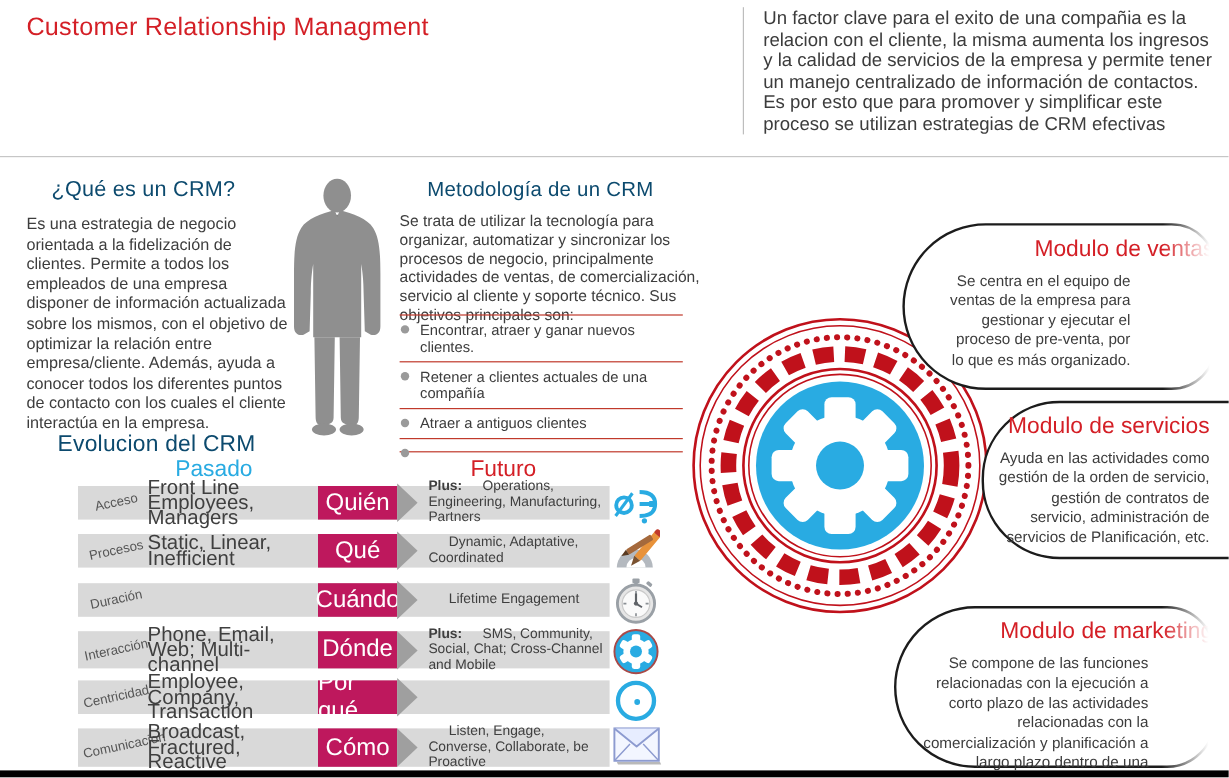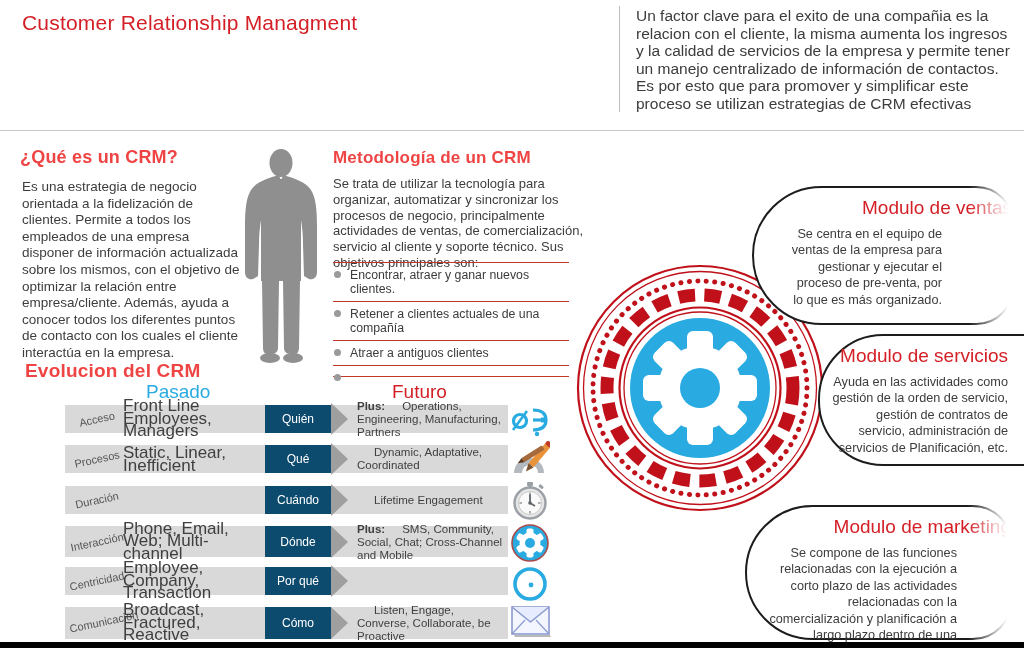--- a/index.html
+++ b/index.html
@@ -12,21 +12,21 @@
   .abs { position:absolute; }
 
   
   .subtitle { left:22px; top:11px; font-size:21px; color:#d41f26; letter-spacing:.2px; }
   .crm-title { left:16px; top:24px; font-size:82px; color:#141414; letter-spacing:-1px; }
   .v-divider { left:619px; top:6px; width:1px; height:106px; background:#bdbdbd; }
   .intro { left:636px; top:7px; width:382px; font-size:15.5px; line-height:17.6px; color:#3c3c3c; }
   .h-divider { left:0; top:130px; width:1024px; height:1px; background:#c6c6c6; }
 
   
-  .sec-title { font-size:18px; color:#ef4444; font-weight:bold; letter-spacing:.2px; }
+  .sec-title { font-size:18px; color:#0c4a6e; font-weight:normal; letter-spacing:.2px;margin-left:23px; }
   .que-title { left:20px; top:147px; }
   .que-body { left:22px; top:179px; width:218px; font-size:13.5px; line-height:16.6px; }
 
   .silhouette { left:242px; top:148px; }
 
   
   .met-title { left:333px; top:148px; font-size:17px; }
   .met-body { left:333px; top:176px; width:258px; font-size:13px; line-height:15.8px; }
   .objectives { left:333px; top:262px; width:236px; list-style:none; border-top:1px solid #c0392b; }
   .objectives li { position:relative; padding:5px 0 5px 17px; border-bottom:1px solid #c0392b; font-size:12.3px; color:#3c3c3c; }
@@ -56,22 +56,22 @@
   .col-future { left:392px; top:381px; font-size:19px; color:#d41f26; }
 
   .row { position:absolute; left:65px; width:443px; background:#d9d9d9; }
   .r0 { top:405px; height:28px; } .r1 { top:445px; height:28px; }
   .r2 { top:486px; height:28px; } .r3 { top:526px; height:31px; }
   .r4 { top:567px; height:28px; } .r5 { top:607px; height:32px; }
   .cat { position:absolute; left:4px; top:50%; width:56px; text-align:center;
     transform:translateY(-50%) rotate(-12deg); font-size:11px; color:#555; }
   .past { position:absolute; left:58px; top:50%; transform:translateY(-50%);
     width:142px; font-size:17px; line-height:12.5px; color:#3f3f3f; }
-  .qbox { position:absolute; left:200px; top:0; width:66px; height:100%; background:#0c4a6e;
-    color:#fff; display:flex; align-items:center; justify-content:center; font-size:12px; }
+  .qbox { position:absolute; left:200px; top:0; width:66px; height:100%; background:#be185d;
+    color:#fff; display:flex; align-items:center; justify-content:center; font-size:20px; }
   .ahead { position:absolute; left:266px; top:50%; transform:translateY(-50%); width:0; height:0;
     border-left:17px solid #9f9f9f; border-top:16px solid transparent; border-bottom:16px solid transparent; }
   .future { position:absolute; left:292px; top:50%; transform:translateY(-50%);
     width:148px; font-size:11.5px; line-height:13px; color:#3f3f3f; }
   .future b { margin-right:17px; }
   .row-icon { position:absolute; left:510px; }
   .i0 { top:401px; } .i1 { top:441px; } .i2 { top:481px; }
   .i3 { top:523px; } .i4 { top:564px; } .i5 { top:605px; }
 </style>
 </head>

